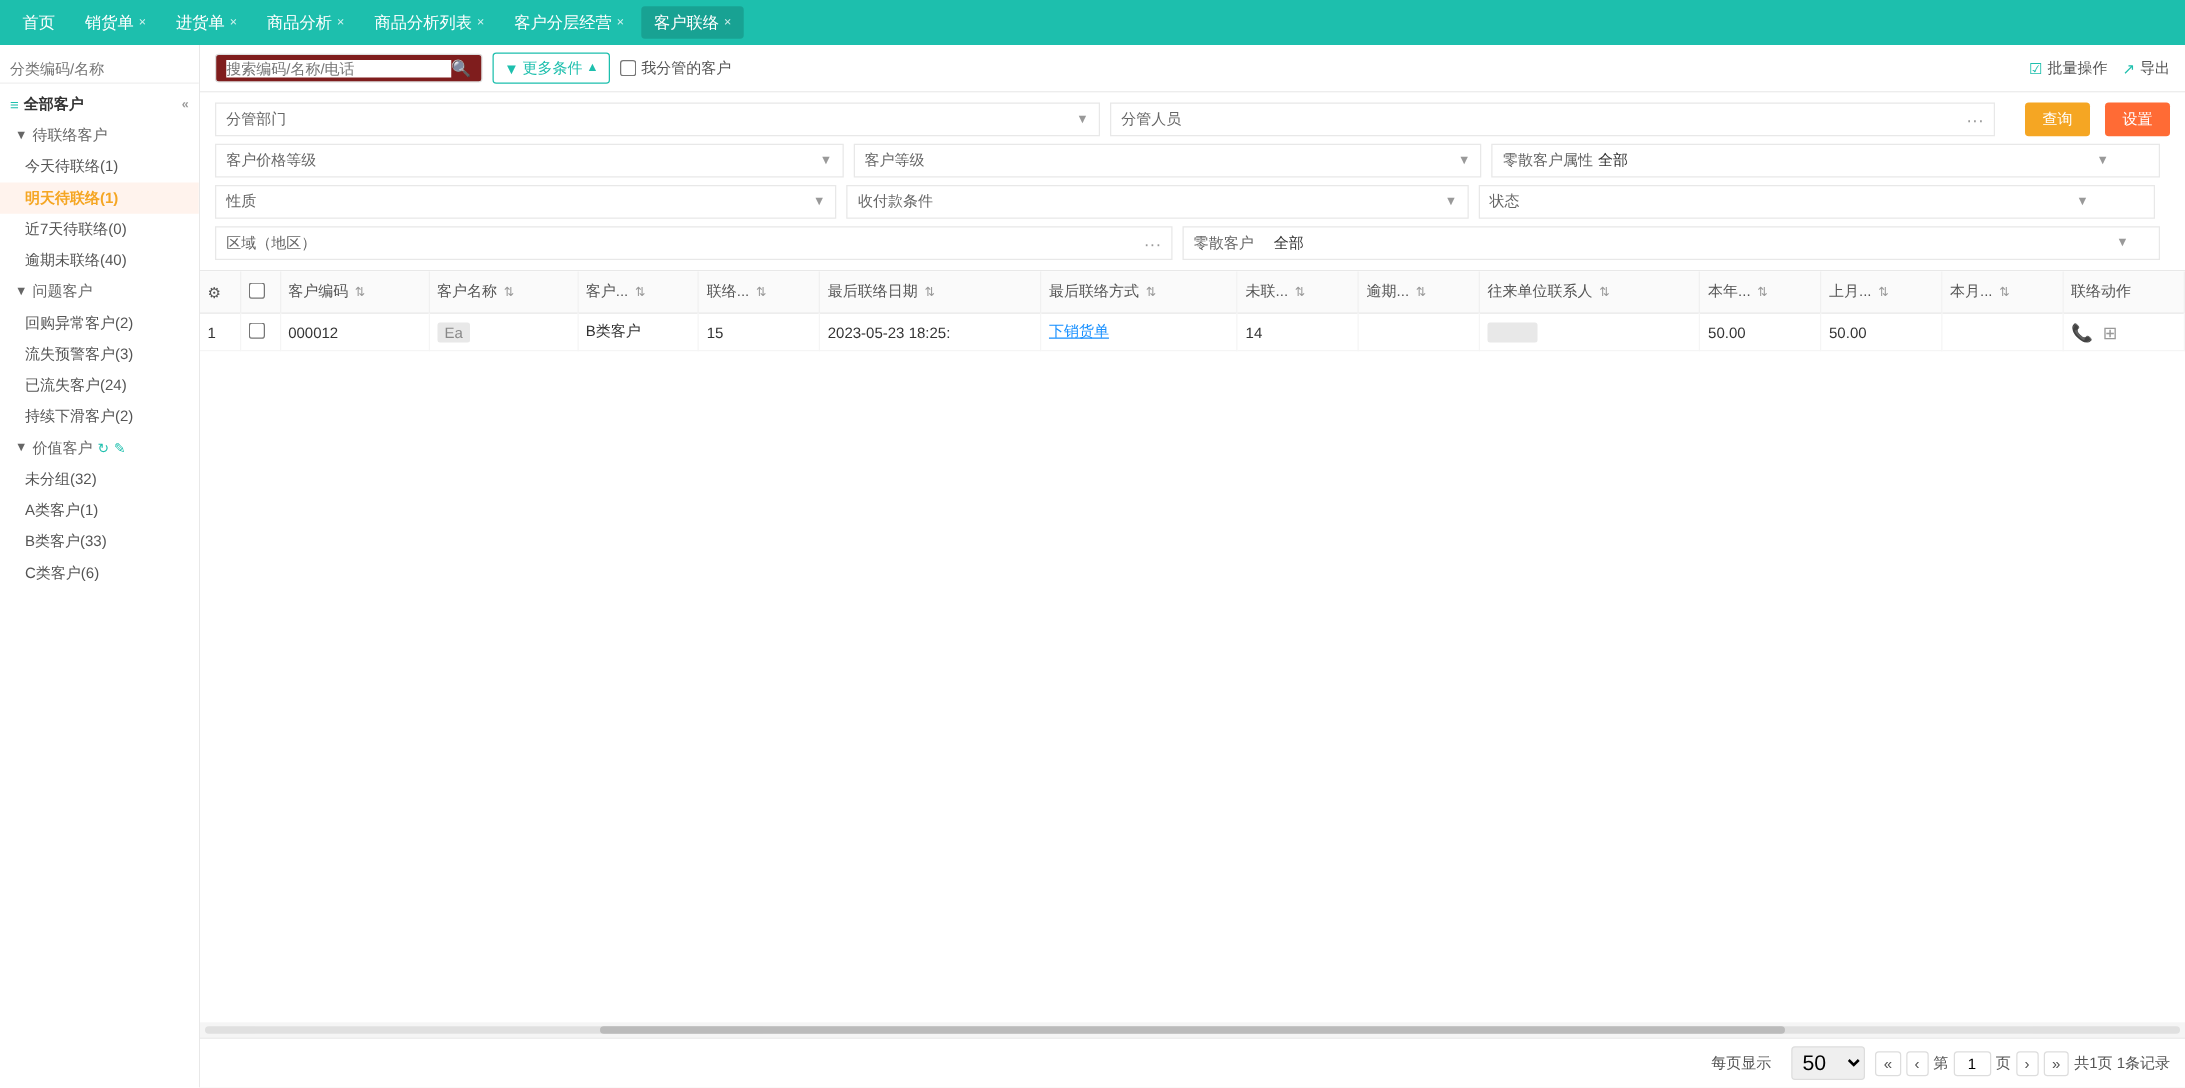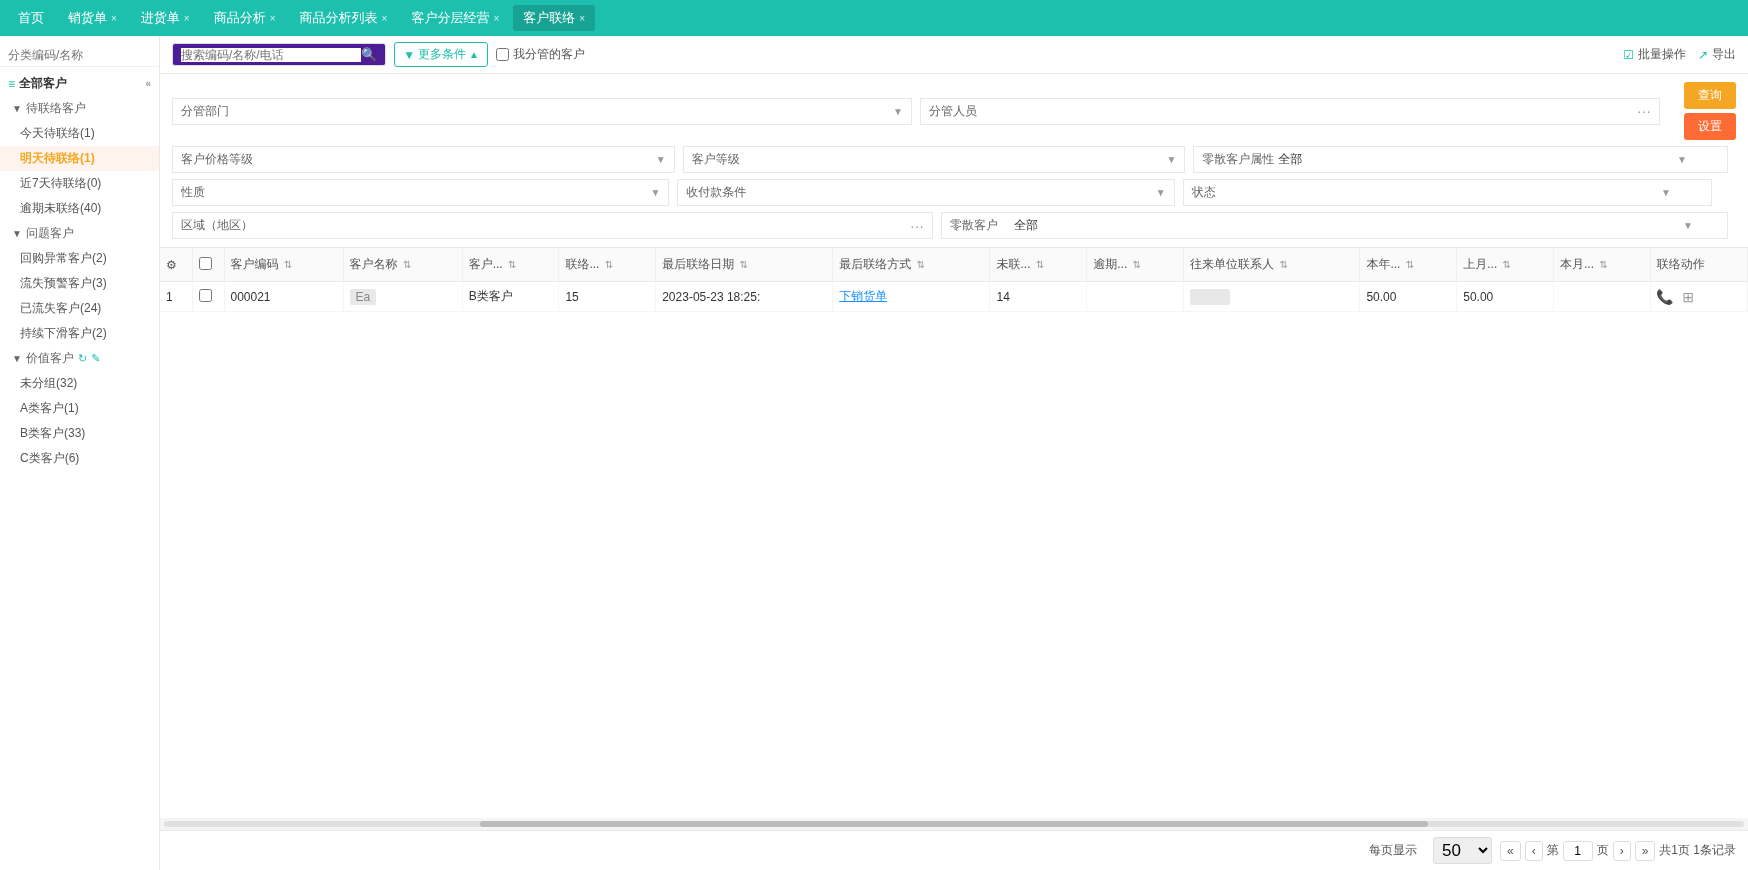--- a/index.html
+++ b/index.html
@@ -104,21 +104,21 @@
       align-items: center;
       gap: 8px;
       border-bottom: 1px solid #e8e8e8;
     }
     .search-input-wrap {
       display: flex;
       align-items: center;
       border: 1px solid #ddd;
       border-radius: 3px;
       padding: 3px 8px;
-      background: #4c1d95;
+      background: #7f1d1d;
     }
     .search-input-wrap input {
       border: none;
       outline: none;
       font-size: 12px;
       width: 180px;
       color: #999;
     }
     .filter-btn {
       display: flex;
@@ -215,21 +215,21 @@
       border: none;
       padding: 5px 14px;
       border-radius: 3px;
       cursor: pointer;
       font-size: 12px;
       margin-left: 8px;
       font-family: Liberation Mono, monospace;
     }
     .btn-group-right {
       display: flex;
-      flex-direction: column;
+      flex-direction: row;
       gap: 4px;
       margin-left: 8px;
     }
 
     
     .table-container {
       flex: 1;
       overflow: auto;
       background: #fff;
       margin: 0;
@@ -477,34 +477,34 @@
         <div class="filter-cell" style="flex:2; border: 1px solid #e8e8e8; margin-right:8px;">
           <span class="filter-label">性质</span>
           <input class="filter-input" type="text" style="">
           <span class="filter-select-arrow">▼</span>
         </div>
         <div class="filter-cell" style="flex:2; border: 1px solid #e8e8e8; margin-right:8px;">
           <span class="filter-label">收付款条件</span>
           <input class="filter-input" type="text" style="">
           <span class="filter-select-arrow">▼</span>
         </div>
-        <div class="filter-cell" style="flex:2; border: 1px solid #e8e8e8; margin-right:24px; padding-right: 40px; justify-content: center;">
+        <div class="filter-cell" style="flex:2; border: 1px solid #e8e8e8; margin-right:12px; padding-right: 52px; justify-content: center;">
           <span class="filter-label">状态</span>
           <input class="filter-input" type="text" style="">
           <span class="filter-select-arrow" style="margin-left:auto;">▼</span>
         </div>
       </div>
 
       <div class="filter-row">
         <div class="filter-cell" style="flex:2; border: 1px solid #e8e8e8; margin-right:8px;">
           <span class="filter-label">区域（地区）</span>
           <input class="filter-input" type="text" style="">
           <span class="filter-dots">···</span>
         </div>
-        <div class="filter-cell" style="flex:2; border: 1px solid #e8e8e8; margin-right:8px; padding-right:34px;">
+        <div class="filter-cell" style="flex:2; border: 1px solid #e8e8e8; margin-right:8px; padding-right:24px;">
           <span class="filter-label">零散客户</span>
           <span style="margin-left:4px;">全部</span>
           <span class="filter-select-arrow" style="margin-left:auto;">▼</span>
         </div>
       </div>
     </div>
 
     <div class="table-container">
       <table>
         <thead>
@@ -567,21 +567,21 @@
               <span>联络动作</span>
             </th>
           </tr>
         </thead>
         <tbody>
           <tr>
             <td>1</td>
             <td>
               <input type="checkbox" style="">
             </td>
-            <td>000021</td>
+            <td>000012</td>
             <td>
               <span style="background:#e8e8e8; padding:1px 6px; border-radius:2px; color:#888;">Ea</span>
             </td>
             <td>B类客户</td>
             <td>15</td>
             <td>2023-05-23 18:25:</td>
             <td>
               <span class="link-text">下销货单</span>
             </td>
             <td>14</td>

